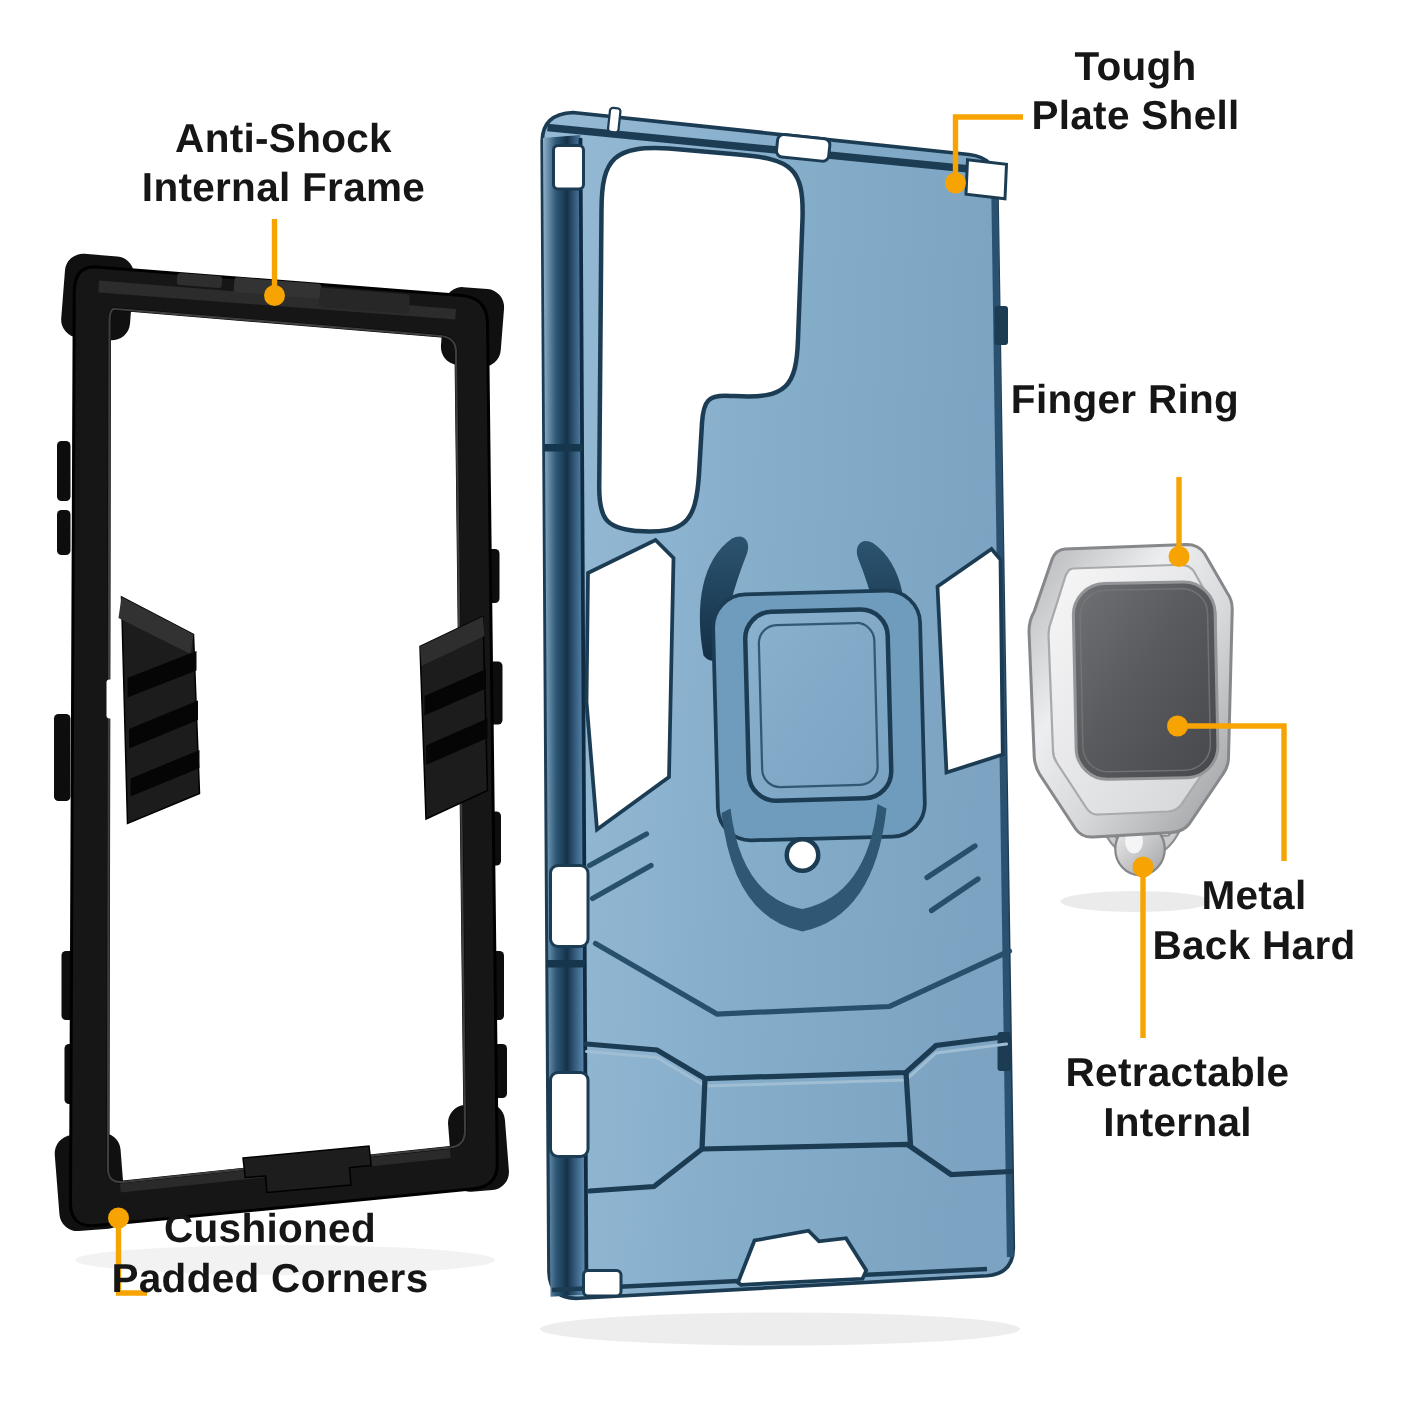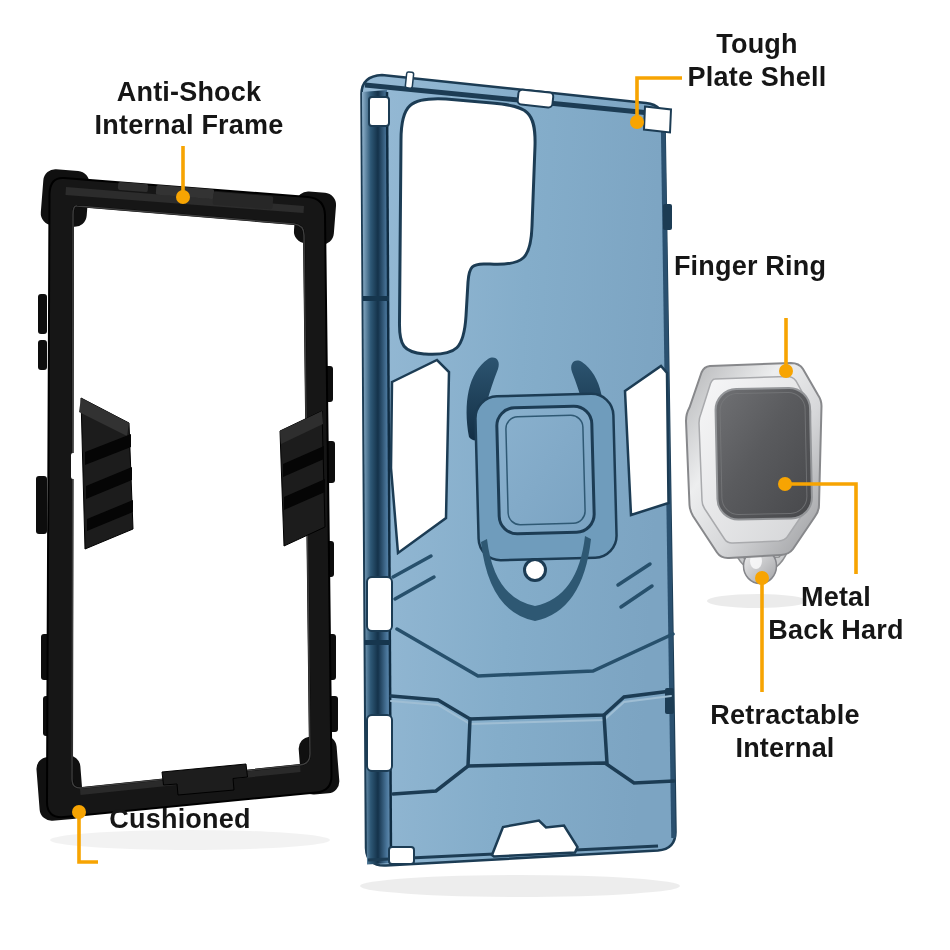--- a/index.html
+++ b/index.html
@@ -235,14 +235,15 @@
 <div class="callout-label" style="left:836px;top:581px;">
   <span>Metal</span>
   <span>Back Hard</span>
 </div>
 <div class="callout-label" style="left:785px;top:699px;">
   <span>Retractable</span>
   <span>Internal</span>
 </div>
 <div class="callout-label" style="left:180px;top:803px;">
   <span>Cushioned</span>
+  <span>Padded Corners</span>
 </div>
 
 </div>
 </body></html>

